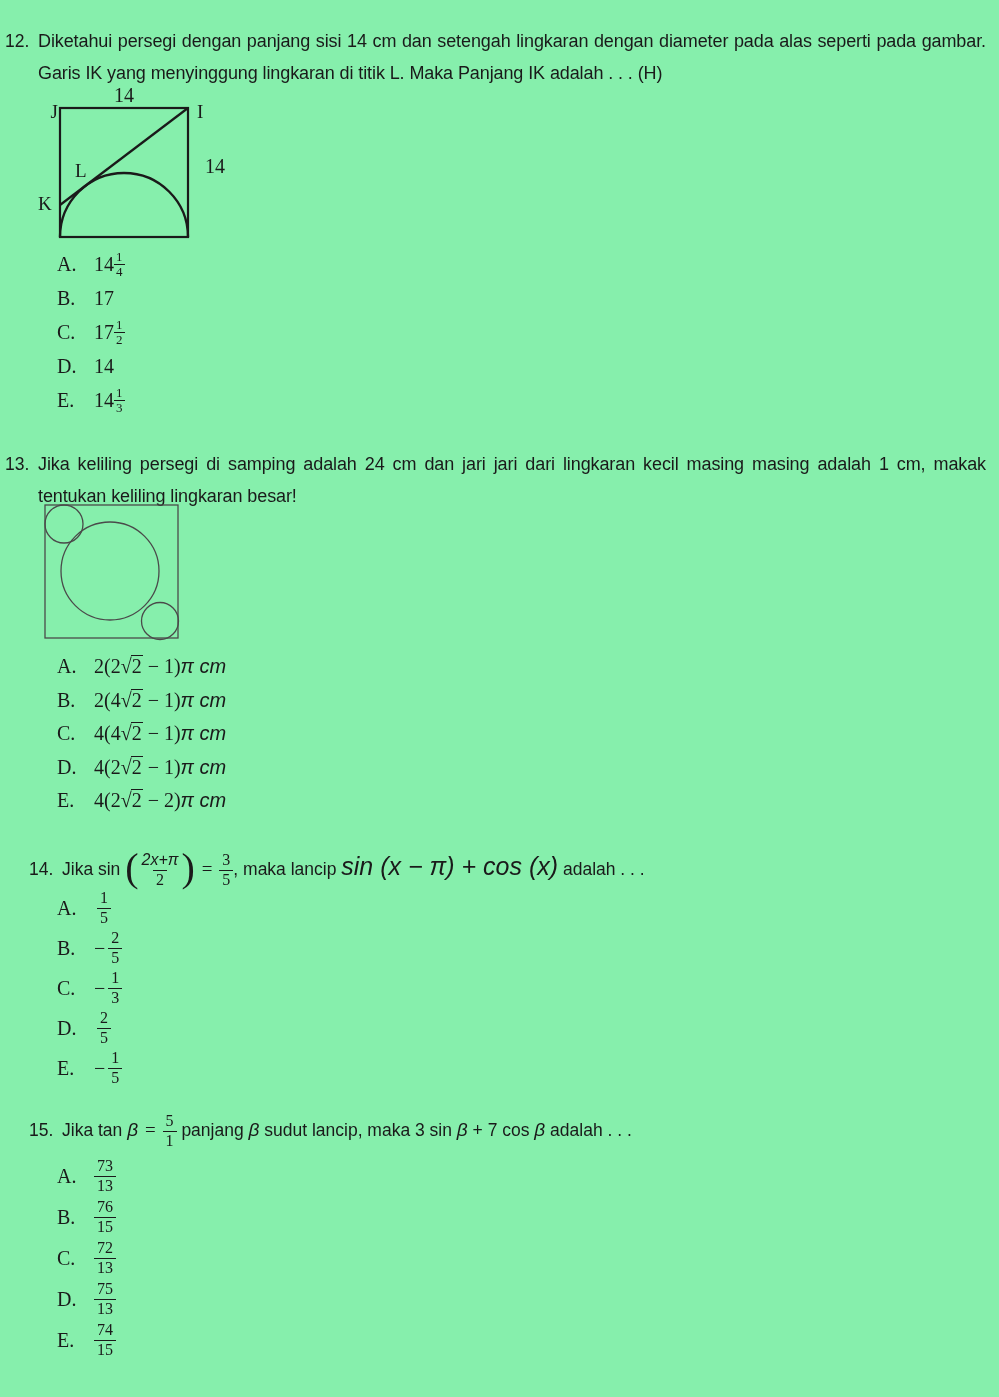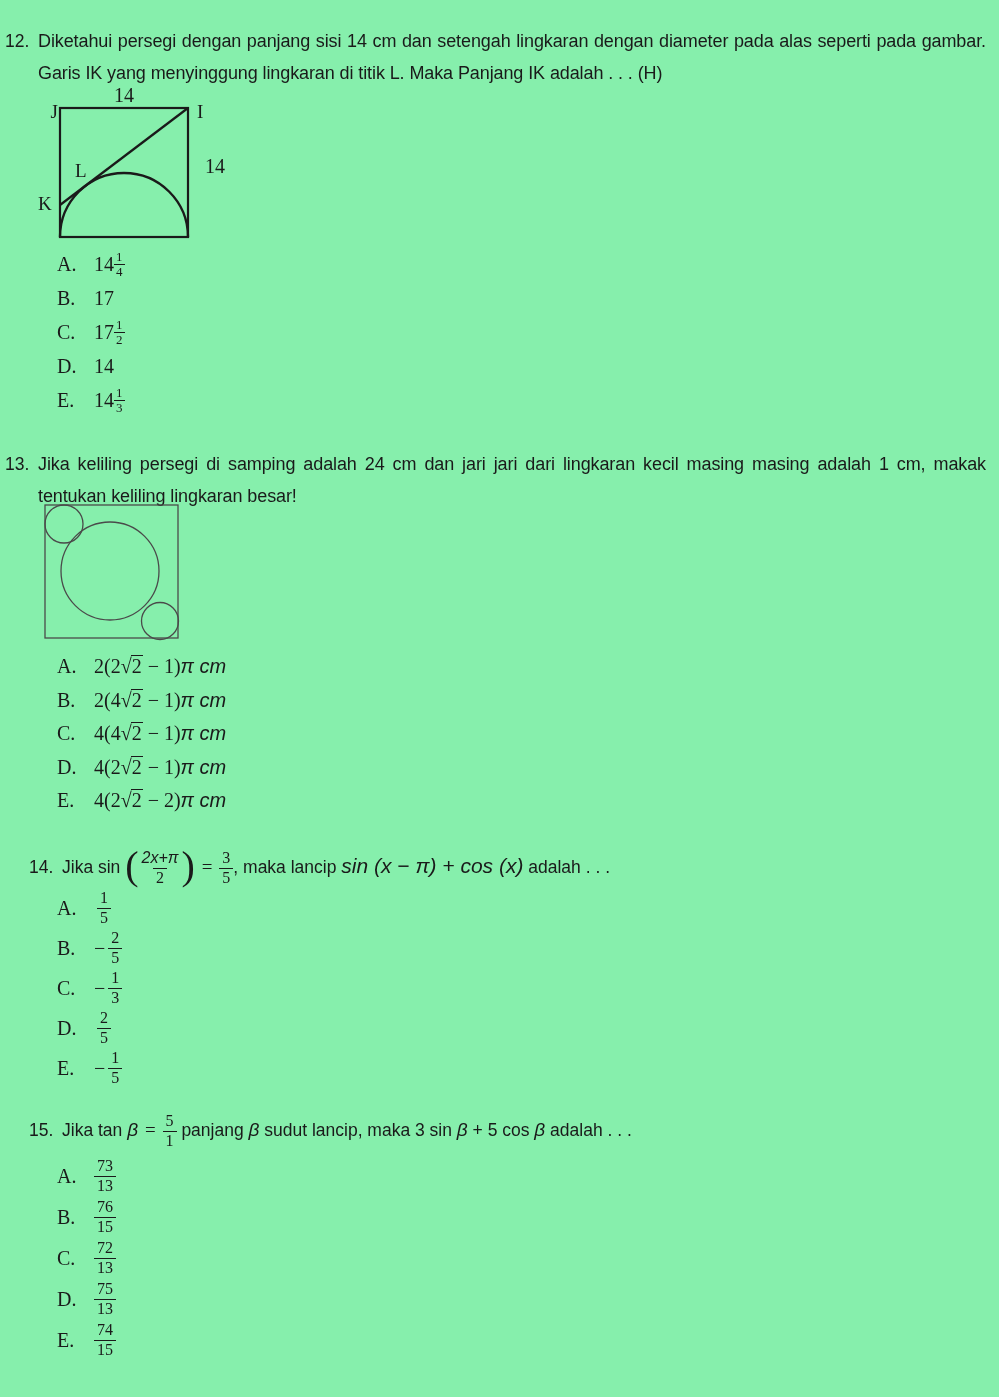--- a/index.html
+++ b/index.html
@@ -156,21 +156,21 @@
   <div class="qline" style="top:842px; line-height:48px;">
     <span class="qnum-inline">14.</span><span>Jika sin</span>
     <span class="bigparen">(</span><span class="frac frac-form">
         <span class="fnum mathit">2x+π</span>
         <span class="fden">2</span>
       </span><span class="bigparen">)</span>
     <span class="eq">=</span>
     <span class="frac frac-form">
         <span class="fnum">3</span>
         <span class="fden">5</span>
-      </span><span>, maka lancip </span><span class="mathit" style="font-size:21px;">sin (x − π) + cos (x)</span><span> adalah . . .</span>
+      </span><span>, maka lancip </span><span class="mathit" style="font-size:25px;">sin (x − π) + cos (x)</span><span> adalah . . .</span>
   </div>
 
   <div class="opts r40" style="top:888px;">
     <div class="opt">
       <span class="opt-letter">A.</span>
       <span class="minus"></span>
         <span class="frac frac-mid">
           <span class="fnum">1</span>
           <span class="fden">5</span>
         </span>
@@ -208,21 +208,21 @@
         </span>
     </div>
   </div>
 
   <div class="qline" style="top:1104px; line-height:52px;">
     <span class="qnum-inline">15.</span><span>Jika tan </span><span class="mathit" style="font-size:19px;">β</span>
     <span class="eq">=</span>
     <span class="frac frac-form">
         <span class="fnum">5</span>
         <span class="fden">1</span>
-      </span><span> panjang </span><span class="mathit" style="font-size:19px;">β</span><span> sudut lancip, maka 3 sin </span><span class="mathit" style="font-size:19px;">β</span><span> + 5 cos </span><span class="mathit" style="font-size:19px;">β</span><span> adalah . . .</span>
+      </span><span> panjang </span><span class="mathit" style="font-size:19px;">β</span><span> sudut lancip, maka 3 sin </span><span class="mathit" style="font-size:19px;">β</span><span> + 7 cos </span><span class="mathit" style="font-size:19px;">β</span><span> adalah . . .</span>
   </div>
 
   <div class="opts r41" style="top:1156px;">
     <div class="opt">
       <span class="opt-letter">A.</span>
       <span class="frac frac-mid">
           <span class="fnum">73</span>
           <span class="fden">13</span>
         </span>
     </div>

